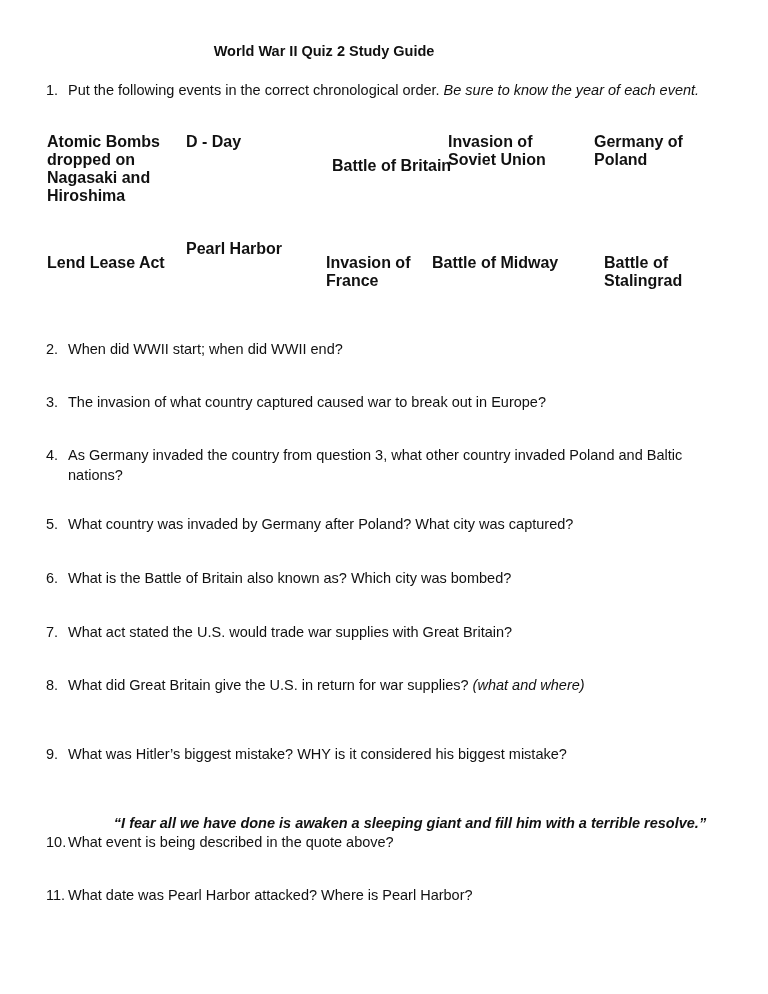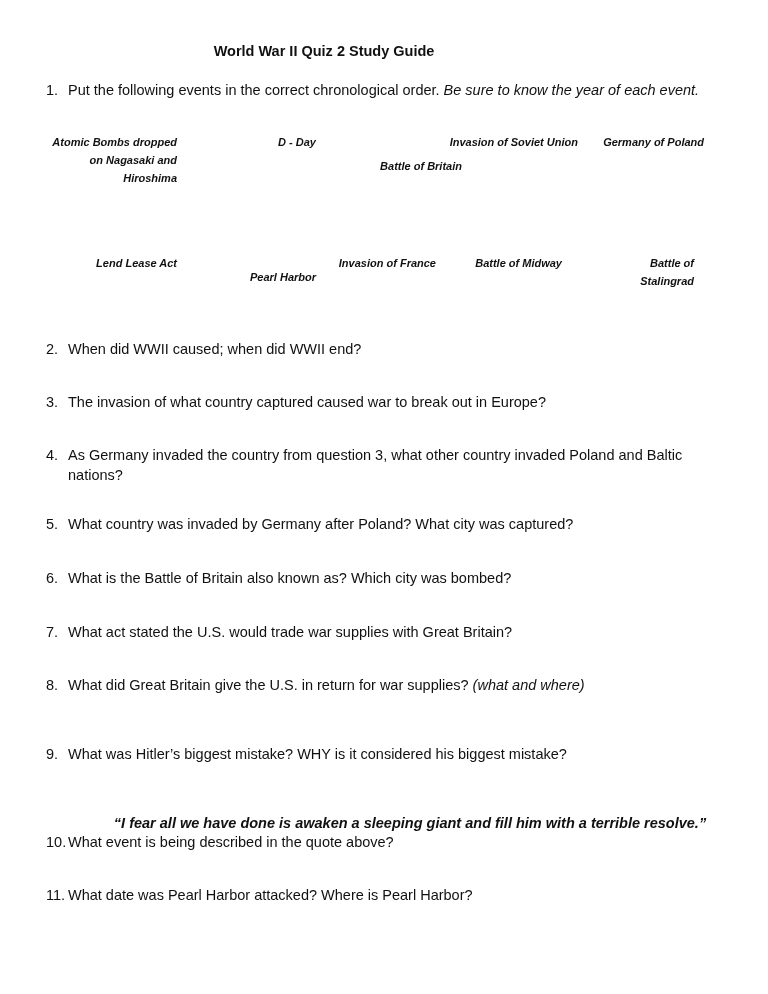--- a/index.html
+++ b/index.html
@@ -9,22 +9,22 @@
   }
   .title {
     position: absolute; top: 43px; left: 0; width: 648px; text-align: center;
     font-weight: bold; font-size: 14.5px;
   }
   .q { position: absolute; left: 46px; width: 680px; line-height: 20px; }
   .q .num { position: absolute; left: 0; top: 0; }
   .q .txt { display: block; margin-left: 22px; }
   .ital { font-style: italic; }
   .ev {
-    position: absolute; width: 130px; text-align: right; font-weight: bold;
-    font-style: italic; line-height: 18px; font-size: 11px;
+    position: absolute; width: 130px; text-align: left; font-weight: bold;
+    line-height: 18px; font-size: 16px;
   }
   .quote {
     position: absolute; top: 815px; left: 0; width: 768px; text-align: center;
     font-weight: bold; font-style: italic; font-size: 14.5px; padding-left: 52px; box-sizing: border-box;
   }
 </style>
 </head>
 <body>
 
 <div class="title">World War II Quiz 2 Study Guide</div>
@@ -34,28 +34,28 @@
   <span class="txt"><span>Put the following events in the correct chronological order. </span><span class="ital">Be sure to know the year of each event.</span></span>
 </div>
 
 <div class="ev" style="left:47px; top:133px;">Atomic Bombs dropped on Nagasaki and Hiroshima</div>
 <div class="ev" style="left:186px; top:133px;">D - Day</div>
 <div class="ev" style="left:332px; top:133px;margin-top:24px;">Battle of Britain</div>
 <div class="ev" style="left:448px; top:133px;">Invasion of Soviet Union</div>
 <div class="ev" style="left:594px; top:133px; width:110px;">Germany of Poland</div>
 
 <div class="ev" style="left:47px; top:254px;">Lend Lease Act</div>
-<div class="ev" style="left:186px; top:268px;">Pearl Harbor</div>
+<div class="ev" style="left:186px; top:240px;">Pearl Harbor</div>
 <div class="ev" style="left:326px; top:254px; width:110px;">Invasion of France</div>
 <div class="ev" style="left:432px; top:254px;">Battle of Midway</div>
 <div class="ev" style="left:604px; top:254px; width:90px;">Battle of Stalingrad</div>
 
 <div class="q" style="top:339px;">
   <span class="num">2.</span>
-  <span class="txt">When did WWII caused; when did WWII end?</span>
+  <span class="txt">When did WWII start; when did WWII end?</span>
 </div>
 <div class="q" style="top:392px;">
   <span class="num">3.</span>
   <span class="txt">The invasion of what country captured caused war to break out in Europe?</span>
 </div>
 <div class="q" style="top:445px;">
   <span class="num">4.</span>
   <span class="txt">As Germany invaded the country from question 3, what other country invaded Poland and Baltic nations?</span>
 </div>
 <div class="q" style="top:514px;">

